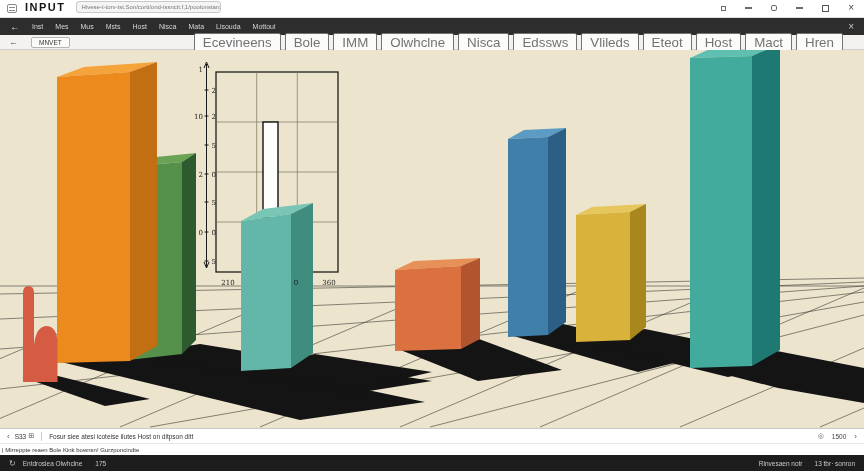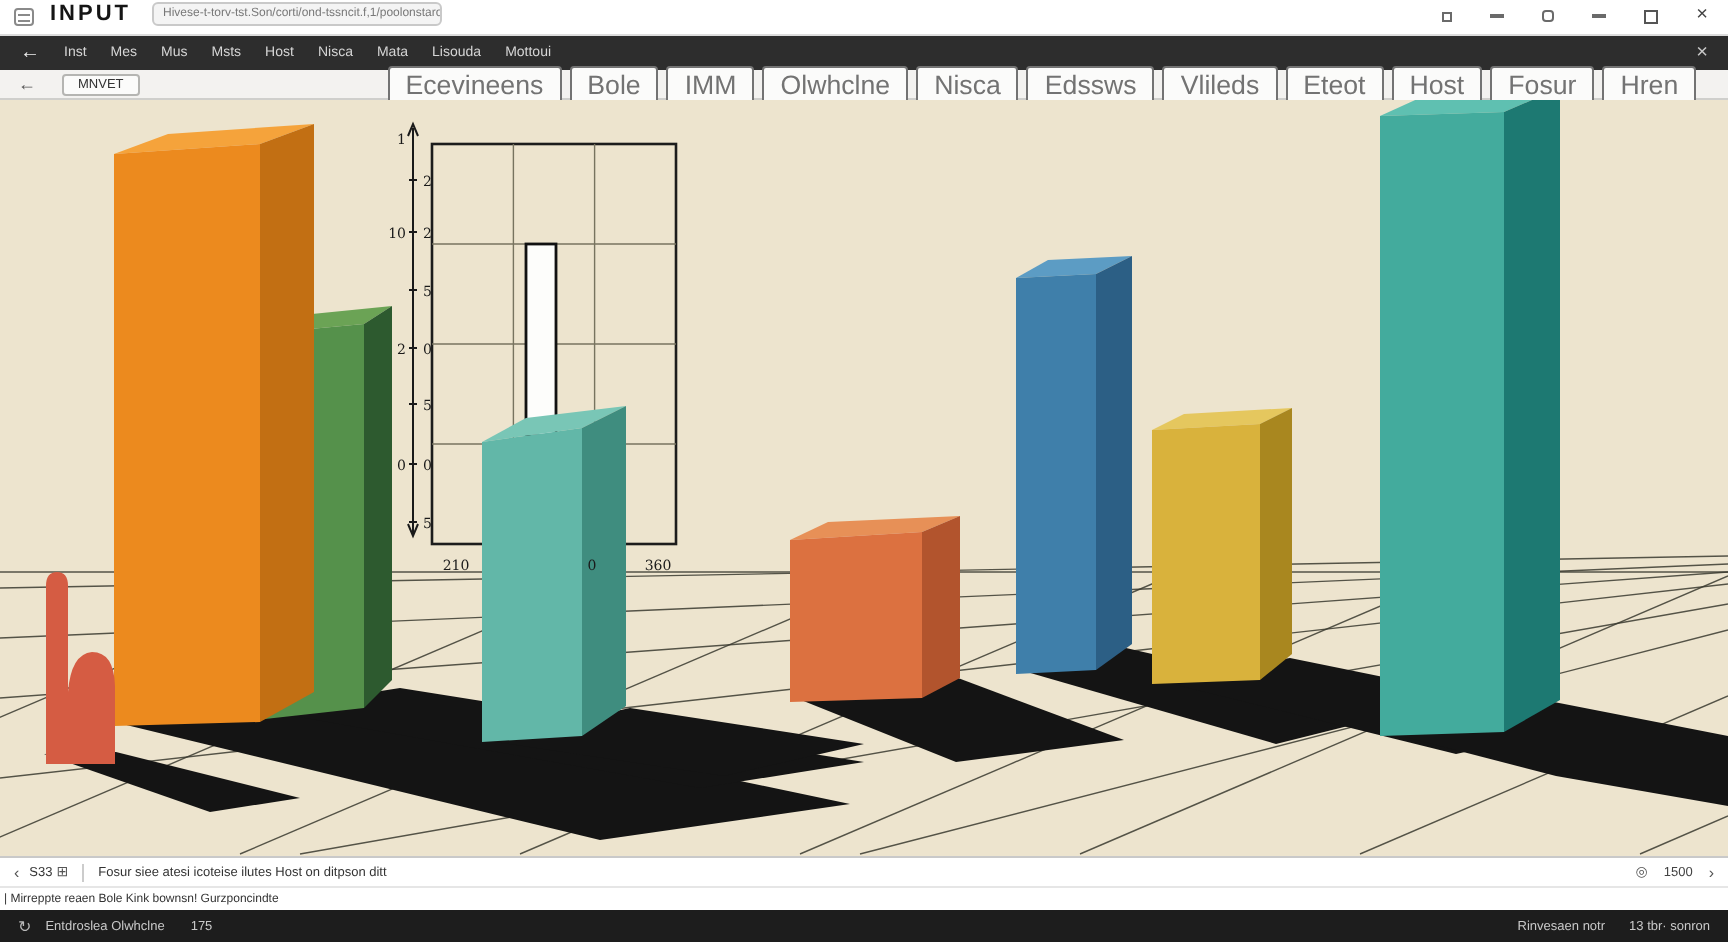--- a/index.html
+++ b/index.html
@@ -99,21 +99,21 @@
   <div class="btn-row">
     <button class="tb-btn">Ecevineens</button>
     <button class="tb-btn">Bole</button>
     <button class="tb-btn active">IMM</button>
     <button class="tb-btn">Olwhclne</button>
     <button class="tb-btn">Nisca</button>
     <button class="tb-btn">Edssws</button>
     <button class="tb-btn">Vlileds</button>
     <button class="tb-btn">Eteot</button>
     <button class="tb-btn">Host</button>
-    <button class="tb-btn">Fosur</button>
+    <button class="tb-btn">Mact</button>
     <button class="tb-btn">Hren</button>
 
   </div>
 
 </div>
 
 <div class="canvas-wrap">
 <svg width="864" height="378" viewBox="0 0 864 378">
   <rect x="0" y="0" width="864" height="378" fill="#EDE4CE"></rect>
 

